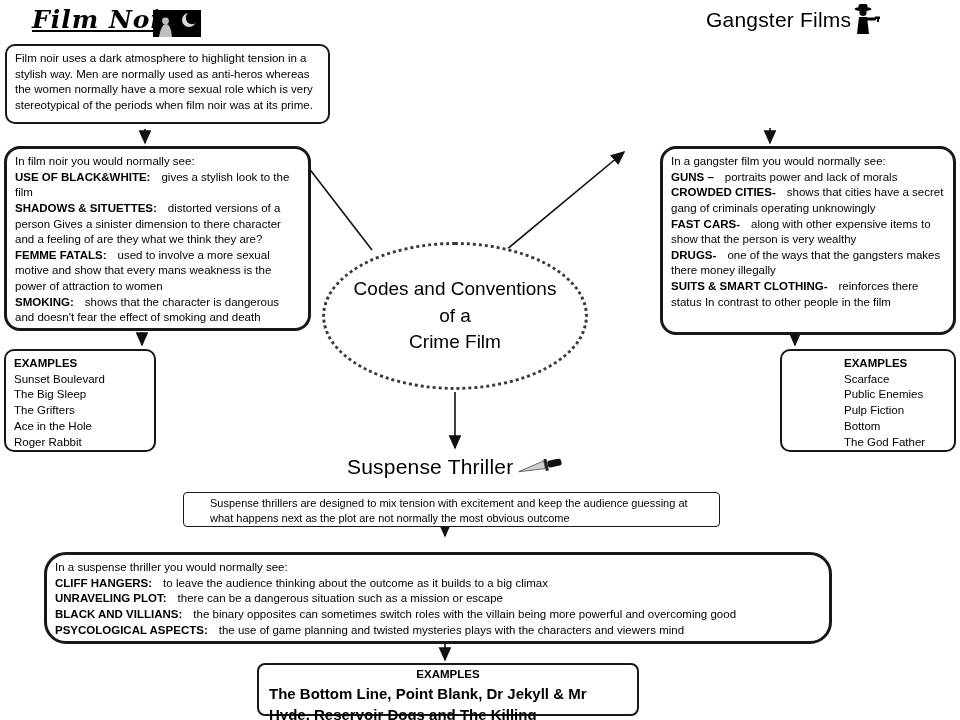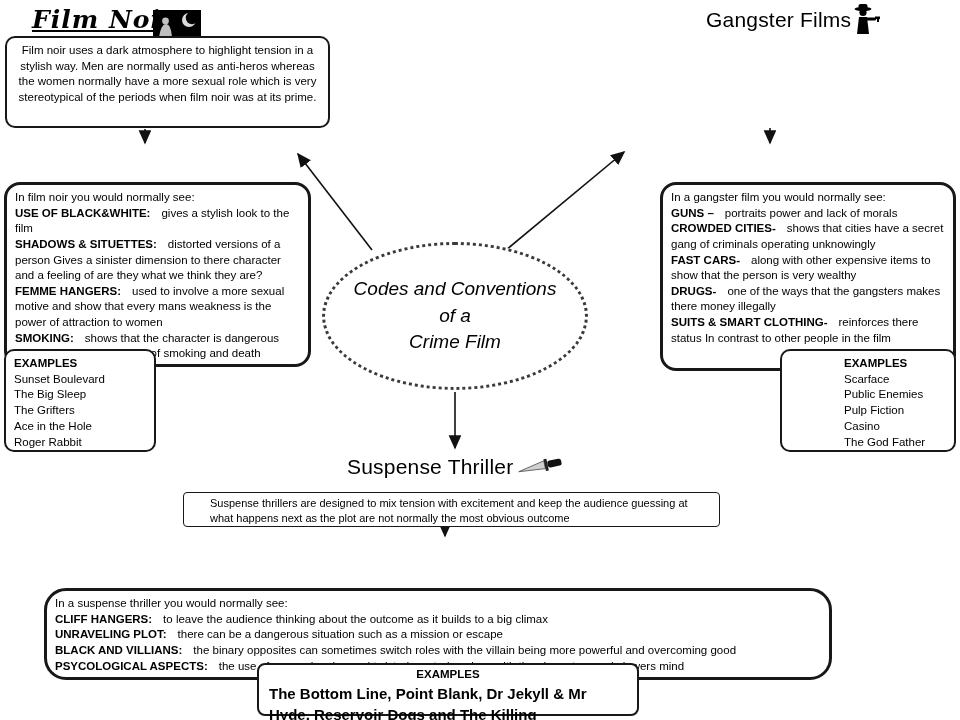--- a/index.html
+++ b/index.html
@@ -2,35 +2,35 @@
 <html><head>
 <meta charset="utf-8">
 <style>
   * { margin:0; padding:0; box-sizing:border-box; }
   html,body { background:#ffffff; }
   body { font-family:"Liberation Sans", sans-serif; color:#000; }
   #canvas { position:relative; width:960px; height:720px; background:#fff; overflow:hidden; }
 
   .box { position:absolute; background:#fff; border:2px solid #181818; border-radius:10px;
          padding:5px 8px; font-size:11.5px; line-height:1.36; }
-  .thick { border-width:3px; border-radius:16px;margin-top:36px; }
+  .thick { border-width:3px; border-radius:16px; }
   .thin  { border-width:1.5px; border-radius:4px; }
 
   .conv-item b, .intro b { padding-right:11px; }
   .ex-label { font-weight:bold; }
   .ex-item { line-height:1.38; }
 
   .big-title { position:absolute; font-size:21px; letter-spacing:0.2px; }
   .noir-title { font-family:"DejaVu Serif", serif; font-style:italic; font-weight:bold;
                 font-size:25px; text-decoration:underline; letter-spacing:1px; }
 
   .ellipse { position:absolute; left:322px; top:242px; width:266px; height:148px;
              border:3px dotted #3a3a3a; border-radius:50%; background:#fff;
              display:flex; flex-direction:column; align-items:center; justify-content:center;
-             font-size:19px; line-height:1.4; text-align:right;font-style:italic; }
+             font-size:19px; line-height:1.4; text-align:right; }
 
   .icon-wrap { position:absolute; }
   svg.overlay { position:absolute; left:0; top:0; pointer-events:none; }
   .center-label { text-align:center; font-weight:bold; font-size:11.5px; }
   .susp-ex-text { font-weight:600; font-size:15px; line-height:1.4; }
 </style>
 </head>
 <body>
 
 <div id="canvas">
@@ -57,29 +57,29 @@
   <div class="icon-wrap" style="left:153px; top:10px;">
     <svg width="48" height="27" viewBox="0 0 48 27">
       <rect x="0" y="0" width="48" height="27" fill="#000"></rect>
       <circle cx="36" cy="10" r="7" fill="#d9d9d9"></circle>
       <circle cx="39" cy="8" r="6.2" fill="#000"></circle>
       <path d="M6,27 Q8,14 13,14 Q18,14 19,27 Z" fill="#bfbfbf"></path>
       <circle cx="12.5" cy="11" r="3.4" fill="#bfbfbf"></circle>
     </svg>
   </div>
 
-  <div class="box" style="left:5px; top:36px; width:325px; height:92px;text-align:center;">
+  <div class="box" style="left:5px; top:44px; width:325px; height:80px;">
     <span>Film noir uses a dark atmosphere to highlight tension in a stylish way. Men are normally used as anti-heros whereas the women normally have a more sexual role which is very stereotypical of the periods when film noir was at its prime.</span>
   </div>
 
   <div class="box thick" style="left:4px; top:146px; width:307px; height:185px;">
     <div class="intro">In film noir you would normally see:</div>
     <div class="conv-item"><b>USE OF BLACK&amp;WHITE:</b><span>gives a stylish look to the film</span></div>
     <div class="conv-item"><b>SHADOWS &amp; SITUETTES:</b><span>distorted versions of a person Gives a sinister dimension to there character and a feeling of are they what we think they are?</span></div>
-    <div class="conv-item"><b>FEMME HANGERS:</b><span>used to involve a more sexual motive and show that every mans weakness is the power of attraction to women</span></div>
+    <div class="conv-item"><b>FEMME FATALS:</b><span>used to involve a more sexual motive and show that every mans weakness is the power of attraction to women</span></div>
     <div class="conv-item"><b>SMOKING:</b><span>shows that the character is dangerous and doesn't fear the effect of smoking and death</span></div>
   </div>
 
   <div class="box" style="left:4px; top:349px; width:152px; height:103px;">
     <div class="ex-label">EXAMPLES</div>
     <div class="ex-item">Sunset Boulevard</div>
     <div class="ex-item">The Big Sleep</div>
     <div class="ex-item">The Grifters</div>
     <div class="ex-item">Ace in the Hole</div>
     <div class="ex-item">Roger Rabbit</div>
@@ -107,21 +107,21 @@
     <div class="conv-item"><b>FAST CARS-</b><span>along with other expensive items to show that the person is very wealthy</span></div>
     <div class="conv-item"><b>DRUGS-</b><span>one of the ways that the gangsters makes there money illegally</span></div>
     <div class="conv-item"><b>SUITS &amp; SMART CLOTHING-</b><span>reinforces there status In contrast to other people in the film</span></div>
   </div>
 
   <div class="box" style="left:780px; top:349px; width:176px; height:103px; padding-left:62px;">
     <div class="ex-label">EXAMPLES</div>
     <div class="ex-item">Scarface</div>
     <div class="ex-item">Public Enemies</div>
     <div class="ex-item">Pulp Fiction</div>
-    <div class="ex-item">Casino</div>
+    <div class="ex-item">Bottom</div>
     <div class="ex-item">The  God Father</div>
   </div>
 
   <div class="ellipse">
     <div>Codes and Conventions</div>
     <div>of a</div>
     <div>Crime Film</div>
   </div>
 
   <div class="big-title" style="left:347px; top:455px; display:flex; align-items:flex-start; gap:5px;">

